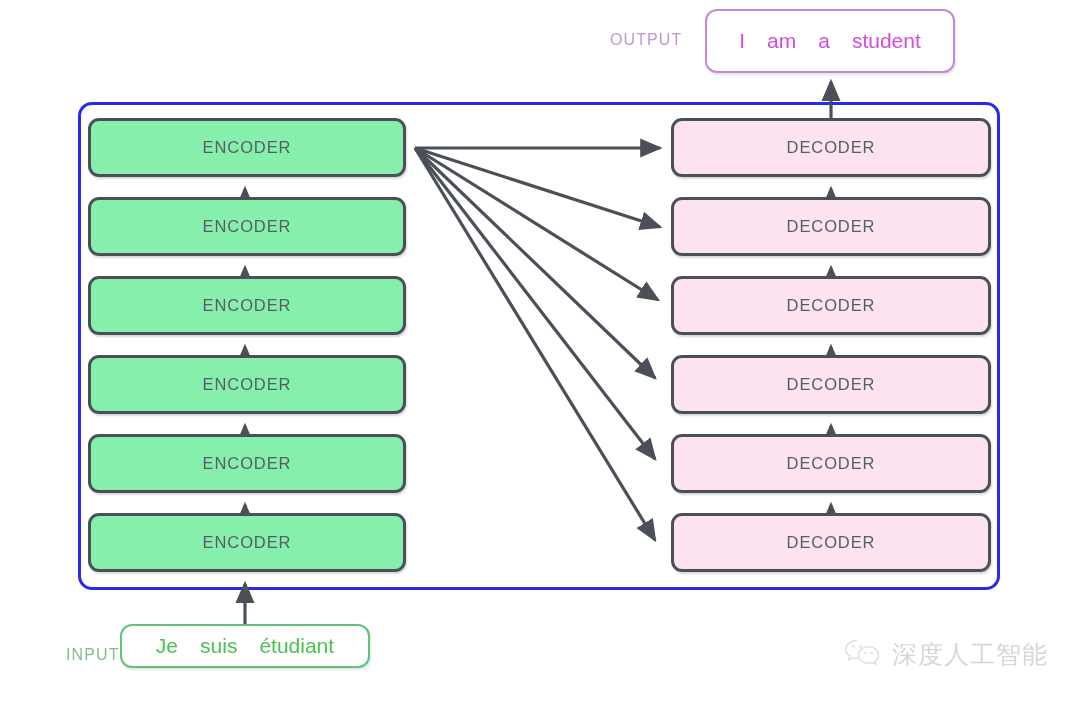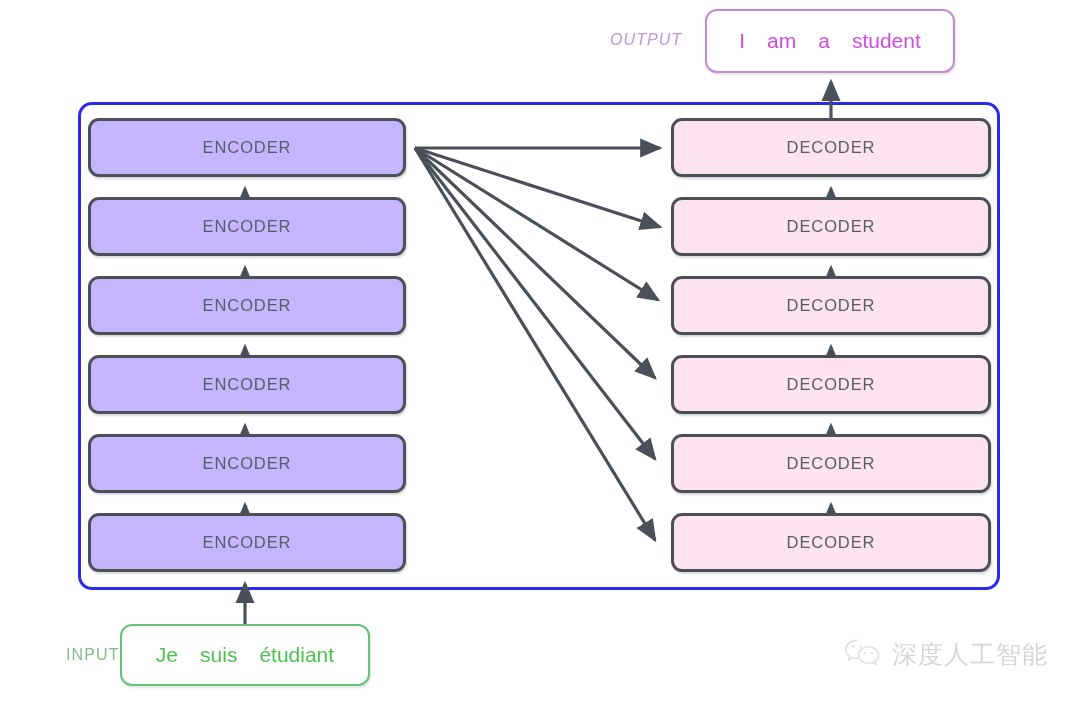--- a/index.html
+++ b/index.html
@@ -54,21 +54,21 @@
     justify-content: center;
     font-size: 16.5px;
     letter-spacing: 0.9px;
     color: #575d66;
     box-shadow: 1px 2px 2px rgba(120,125,135,0.30);
   }
   .encoder-block {
     left: 88px;
     width: 318px;
     height: 59px;
-    background: #c4b5fd;
+    background: #86efac;
   }
   .decoder-block {
     left: 671px;
     width: 320px;
     height: 59px;
     background: #fce3ef;
     align-items: center;
   }
 
   
@@ -83,21 +83,21 @@
     box-shadow: 1px 2px 2px rgba(150,150,155,0.25);
   }
   .sentence-box .tok {
     font-size: 21px;
     white-space: pre;
   }
   #input-box {
     left: 120px;
     top: 624px;
     width: 250px;
-    height: 62px;
+    height: 44px;
     border: 2.5px solid #63c178;
   }
   #input-box .tok { color: #4cc24f; }
   #output-box {
     left: 705px;
     top: 9px;
     width: 250px;
     height: 64px;
     border: 2.5px solid #c38bd4;
   }
@@ -114,21 +114,20 @@
   #input-label {
     left: 38px;
     top: 646px;
     color: #82bd87;
     margin-left: 28px;
   }
   #output-label {
     left: 610px;
     top: 31px;
     color: #c094d6;
-    font-style: italic;
   }
 
   
   #watermark {
     position: absolute;
     left: 843px;
     top: 637px;
     display: flex;
     align-items: center;
     gap: 9px;

